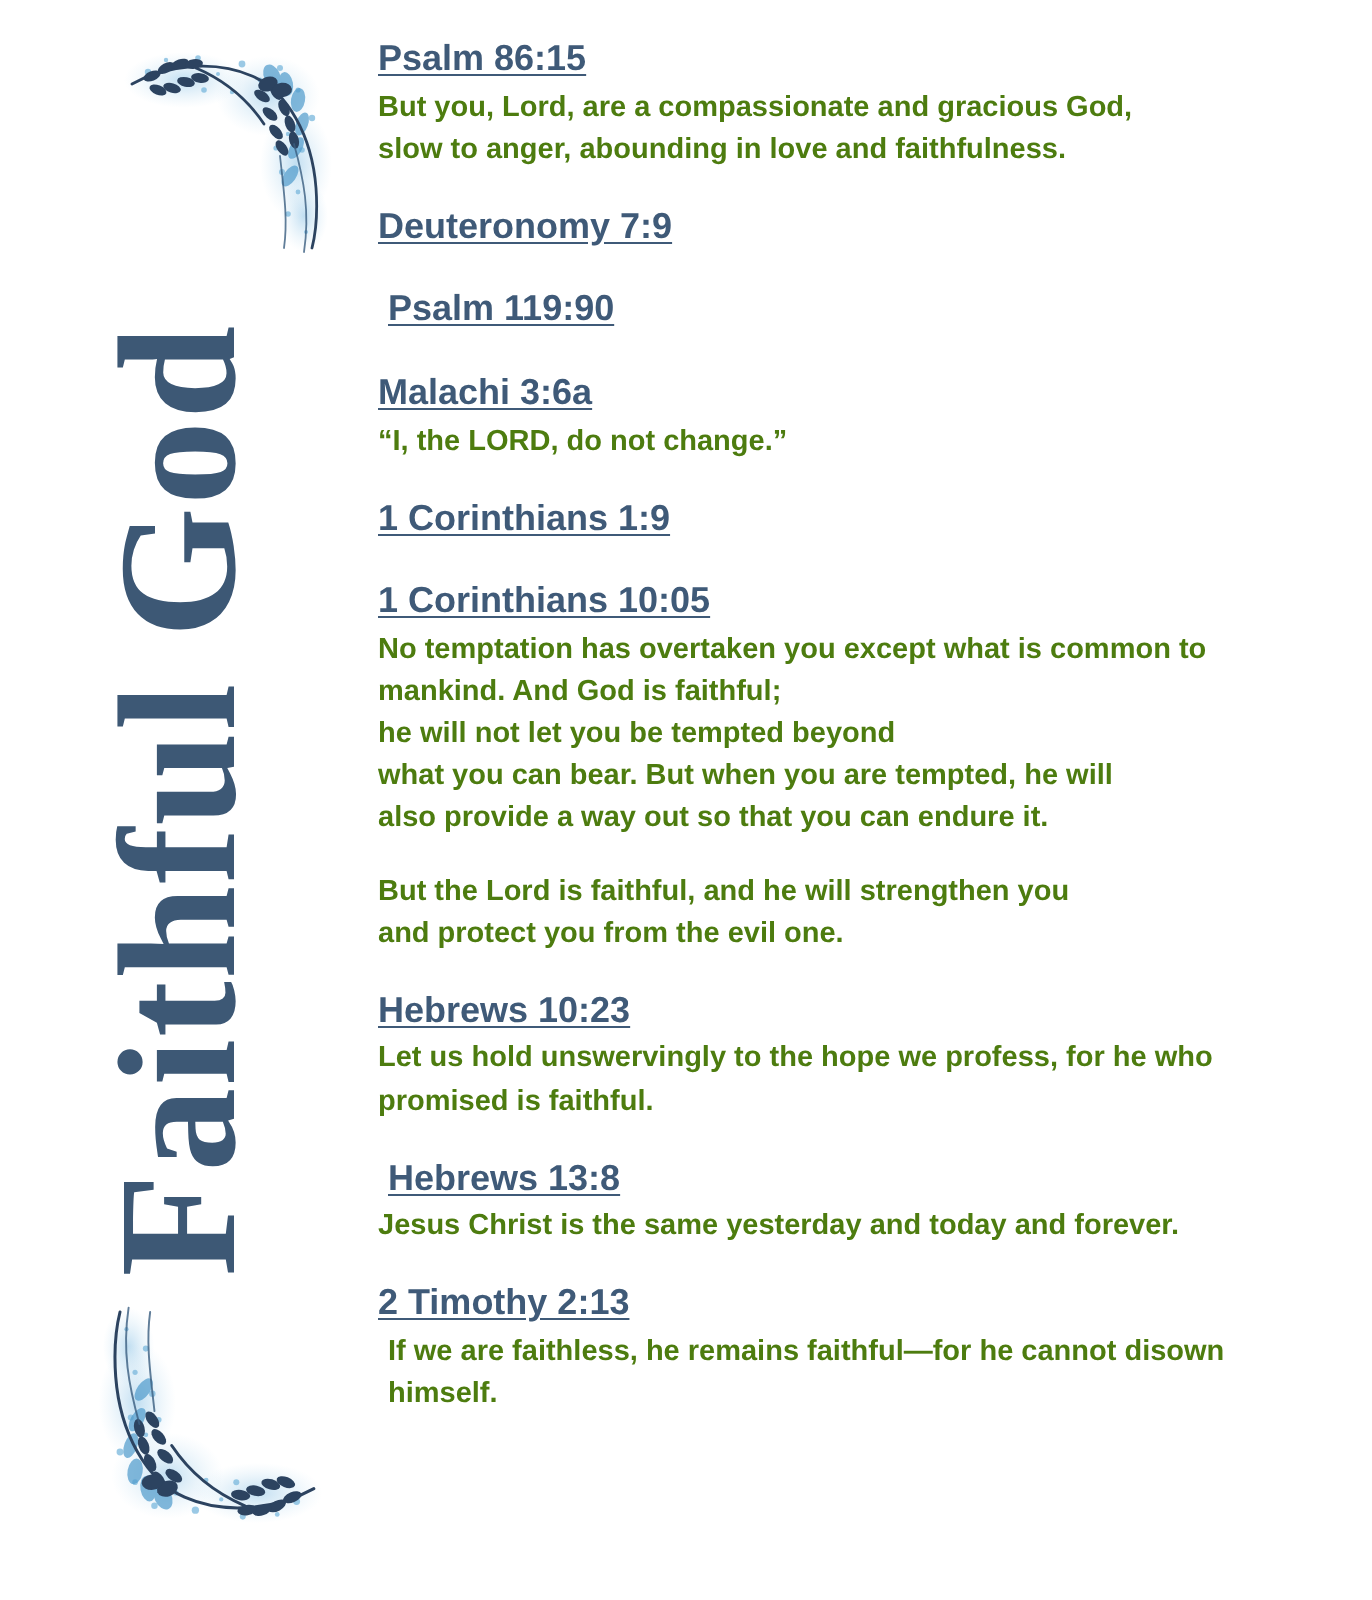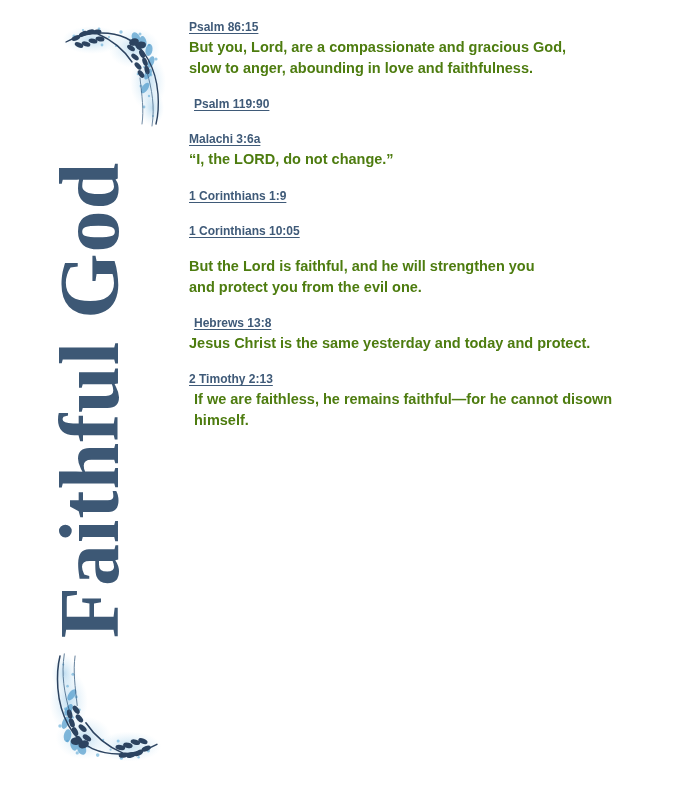--- a/index.html
+++ b/index.html
@@ -69,21 +69,21 @@
     top: 17px;
     width: 470px;
   }
   .verse-block {
     margin-bottom: 15px;
   }
   .verse-block:last-child { margin-bottom: 0; }
 
   .verse-ref {
     font-family: "Liberation Sans", sans-serif;
-    font-size: 12px;
+    font-size: 18px;
     font-weight: 700;
     color: #3f5a78;
     text-decoration: underline;
     text-underline-offset: 2px;
     line-height: 1.42;
     margin: 0 0 1px 0;
     display: inline-block;
   }
   .verse-body {
     font-family: "Liberation Sans", sans-serif;
@@ -258,25 +258,31 @@
     </svg>
   </div>
 
   <div class="title-wrap">
     <div class="vertical-title">Faithful God</div>
   </div>
 
   <div class="verses">
       <div class="verse-block"><div class="verse-ref">Psalm 86:15</div><div class="verse-body">But you, Lord, are a compassionate and gracious God,
 slow to anger, abounding in love and faithfulness.</div></div>
-      <div class="verse-block"></div>
+      <div class="verse-block"><div class="verse-ref">Deuteronomy 7:9</div></div>
       <div class="verse-block"><div class="verse-ref indent-ref">Psalm 119:90</div></div>
       <div class="verse-block"><div class="verse-ref">Malachi 3:6a</div><div class="verse-body">“I, the LORD, do not change.”</div></div>
       <div class="verse-block"><div class="verse-ref">1 Corinthians 1:9</div></div>
-      <div class="verse-block"><div class="verse-ref">1 Corinthians 10:05</div></div>
+      <div class="verse-block"><div class="verse-ref">1 Corinthians 10:05</div><div class="verse-body">No temptation has overtaken you except what is common to
+mankind. And God is faithful;
+he will not let you be tempted beyond
+what you can bear. But when you are tempted, he will
+also provide a way out so that you can endure it.</div></div>
       <div class="verse-block"><div class="verse-body">But the Lord is faithful, and he will strengthen you
 and protect you from the evil one.</div></div>
-      <div class="verse-block"><div class="verse-ref indent-ref">Hebrews 13:8</div><div class="verse-body">Jesus Christ is the same yesterday and today and protect.</div></div>
+      <div class="verse-block"><div class="verse-ref">Hebrews 10:23</div><div class="verse-body">Let us hold unswervingly to the hope we profess, for he who
+promised is faithful.</div></div>
+      <div class="verse-block"><div class="verse-ref indent-ref">Hebrews 13:8</div><div class="verse-body">Jesus Christ is the same yesterday and today and forever.</div></div>
       <div class="verse-block"><div class="verse-ref">2 Timothy 2:13</div><div class="verse-body indent-body">If we are faithless, he remains faithful—for he cannot disown
 himself.</div></div>
     </div>
 
 </div>
 
 </body></html>

